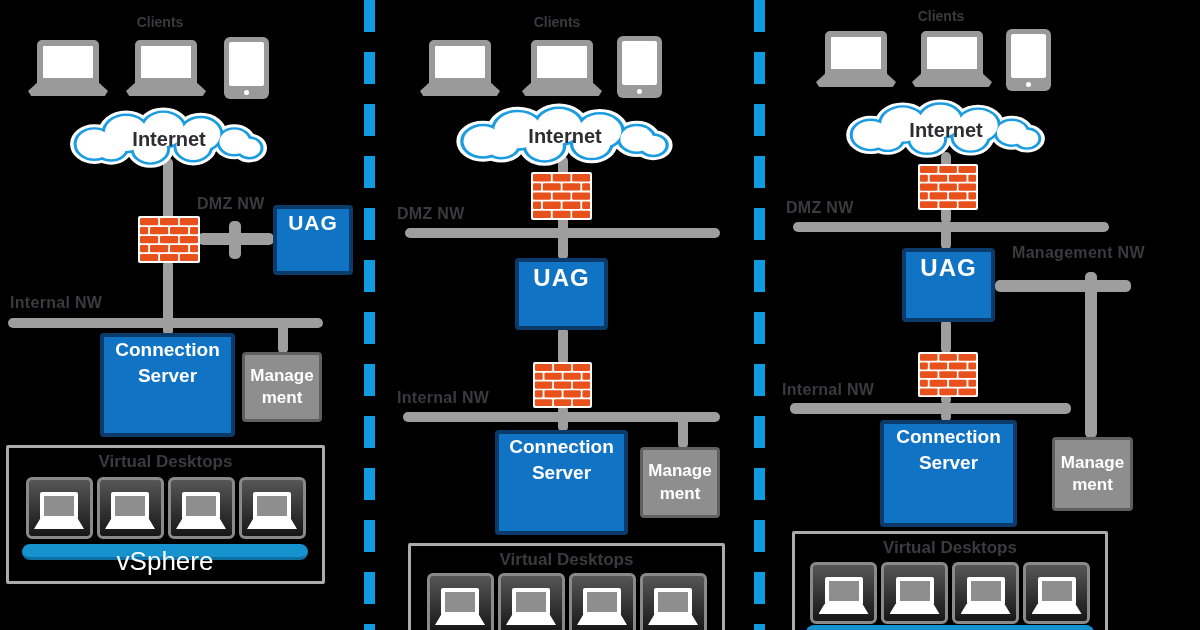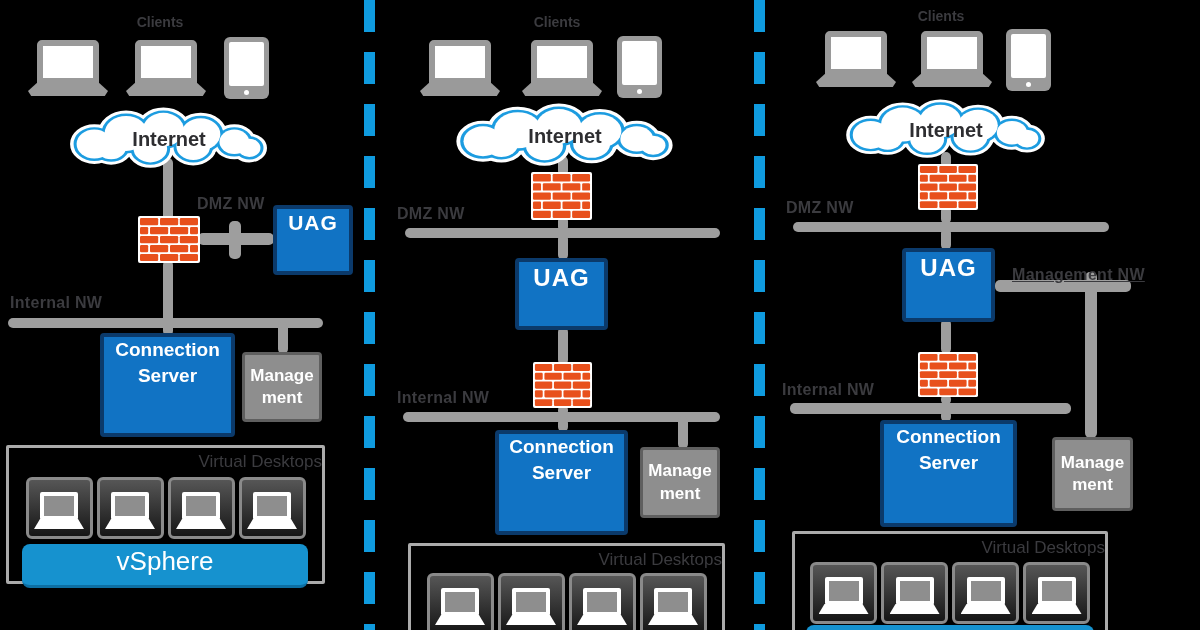--- a/index.html
+++ b/index.html
@@ -36,21 +36,21 @@
   .laptop{position:absolute;width:80px;display:flex;flex-direction:column;align-items:center;}
   .lscr{width:50px;height:32px;background:#fff;border:6px solid var(--icon-gray,#9a9a9a);border-radius:5px 5px 0 0;}
   .lbase{width:80px;height:13px;background:var(--icon-gray,#9a9a9a);margin-top:-1px;
          clip-path:polygon(11% 0,89% 0,100% 62%,96% 100%,4% 100%,0 62%);}
   .tablet{position:absolute;width:45px;height:62px;background:var(--icon-gray,#9a9a9a);border-radius:6px;box-sizing:border-box;}
   .tscr{position:absolute;left:5px;right:5px;top:5px;bottom:13px;background:#fff;border-radius:2px;}
   .tdot{position:absolute;left:50%;bottom:4px;width:5px;height:5px;margin-left:-2.5px;border-radius:50%;background:#fff;}
   
   .vdbox{position:absolute;border:3px solid var(--desktop-box-border,#ababab);border-radius:2px;
          background:transparent;box-sizing:border-box;}
-  .vdtitle{position:absolute;left:0;right:0;top:4px;text-align:right;font-weight:normal;font-size:17px;
+  .vdtitle{position:absolute;left:0;right:0;top:4px;text-align:center;font-weight:bold;font-size:17px;
            color:var(--label-gray,#3b3b3f);}
   .tiles{position:absolute;left:0;right:0;display:flex;justify-content:center;gap:4px;}
   .tile{width:67px;height:62px;background:linear-gradient(180deg,#565656,#161616);
         border:3px solid #8a8a8a;border-radius:6px;box-sizing:border-box;
         display:flex;flex-direction:column;align-items:center;justify-content:flex-end;padding-bottom:7px;}
   .dscr{width:30px;height:20px;background:#8e8e8e;border:4px solid #fff;border-radius:2px;}
   .dbase{width:50px;height:10px;background:#fff;margin-top:-1px;clip-path:polygon(12% 0,88% 0,100% 100%,0 100%);}
   .vsbar{position:absolute;background:var(--vsphere-blue,#1692cf);border-radius:8px;color:#fff;
          text-align:center;font-size:26px;line-height:34px;border-bottom:3px solid #0d6fa3;box-sizing:border-box;}
 </style>
@@ -187,21 +187,21 @@
           </div>
         <div class="tile">
             <div class="dscr"></div>
             <div class="dbase"></div>
           </div>
         <div class="tile">
             <div class="dscr"></div>
             <div class="dbase"></div>
           </div>
       </div>
-      <div class="vsbar" style="left:13px;top:96px;width:286px;height:44px;">
+      <div class="vsbar" style="left:13px;top:96px;width:286px;height:16px;">
         <span>vSphere</span>
       </div>
     </div>
   </div>
 
   <div class="panel">
 
     <div class="vline" style="left:558px;top:156px;width:10px;height:20px;"></div>
     <div class="vline" style="left:558px;top:216px;width:10px;height:16px;"></div>
     <div class="vline" style="left:558px;top:234px;width:10px;height:26px;"></div>
@@ -314,21 +314,21 @@
     </div>
 
     <svg class="fw" style="left:918px;top:164px;" width="60" height="46" viewBox="0 0 62 48" preserveAspectRatio="none">
         <use href="#fwg"></use>
       </svg>
     <svg class="fw" style="left:918px;top:352px;" width="60" height="45" viewBox="0 0 62 48" preserveAspectRatio="none">
         <use href="#fwg"></use>
       </svg>
 
     <div class="nwlbl" style="left:786px;top:199px;">DMZ NW</div>
-    <div class="nwlbl" style="left:1012px;top:266px;text-decoration:underline;">Management NW</div>
+    <div class="nwlbl" style="left:1012px;top:244px;">Management NW</div>
     <div class="bluebox" style="left:902px;top:248px;width:93px;height:74px;font-size:24px;letter-spacing:1px;">
       <span>UAG</span>
     </div>
 
     <div class="nwlbl" style="left:782px;top:381px;">Internal NW</div>
 
     <div class="bluebox" style="left:880px;top:420px;width:137px;height:107px;font-size:19px;">
       <span>Connection</span>
       <span>Server</span>
     </div>

